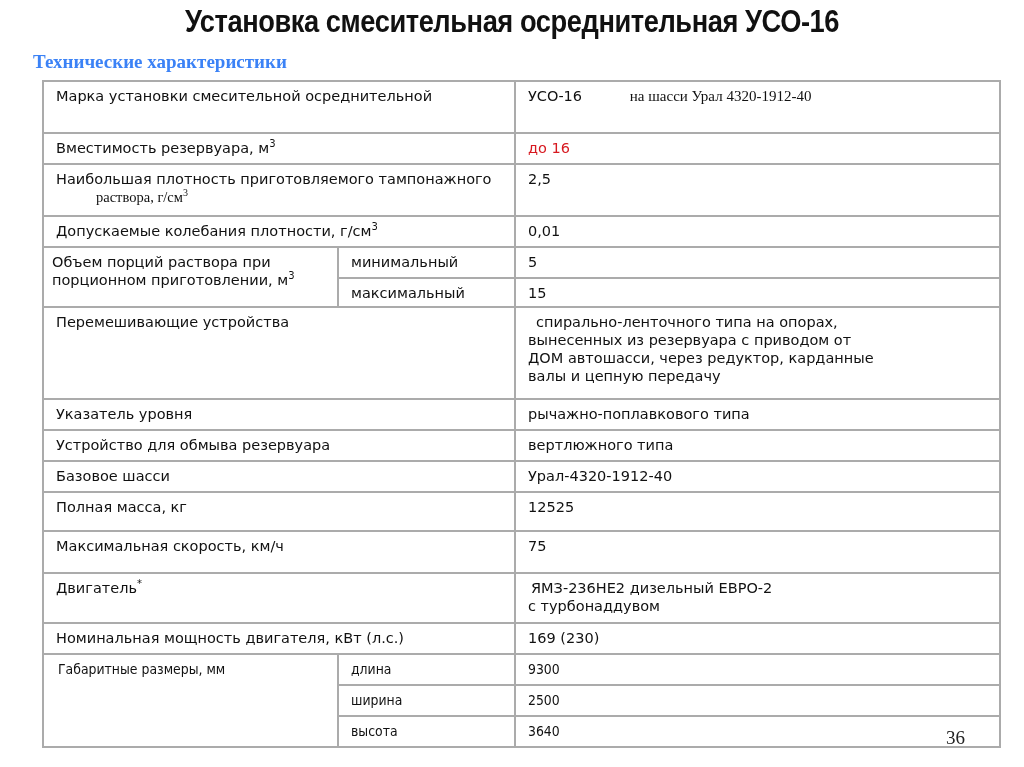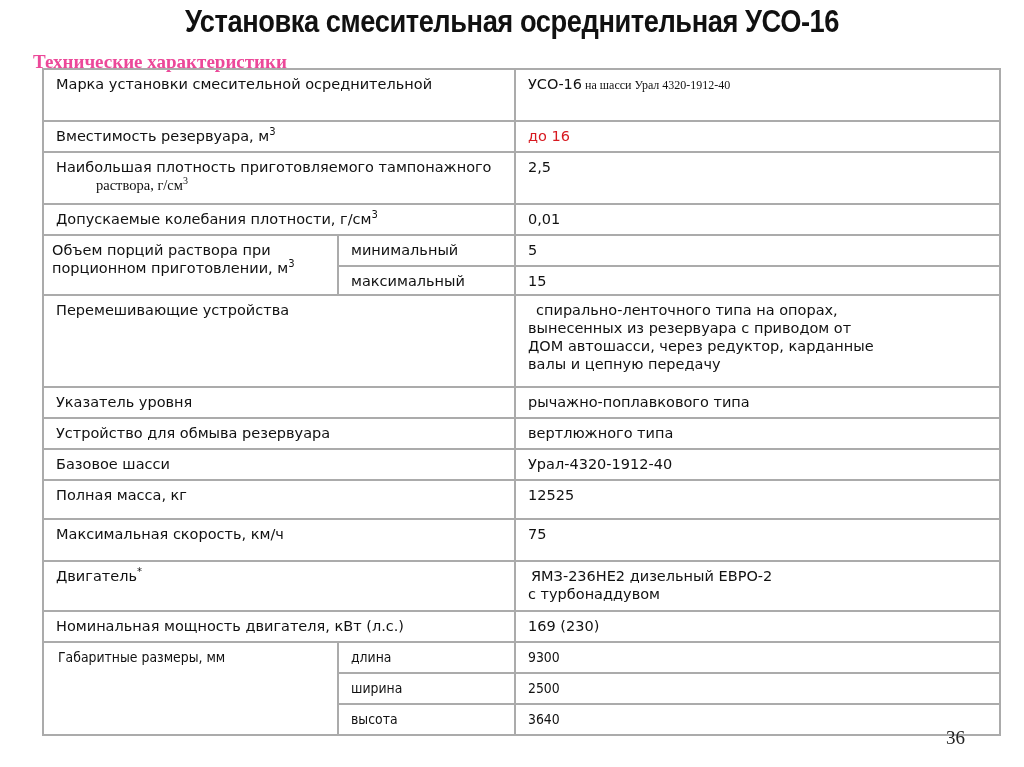--- a/index.html
+++ b/index.html
@@ -29,26 +29,26 @@
       transform-origin: center;
       color: #111;
     }
     .subtitle {
       position: absolute;
       left: 33px;
       top: 51px;
       font-family: "Liberation Serif", serif;
       font-weight: bold;
       font-size: 19px;
-      color: #ec4899;
+      color: #3b82f6;
     }
     table.specs {
       position: absolute;
       left: 42px;
-      top: 68px;
+      top: 80px;
       width: 957px;
       border-collapse: collapse;
       table-layout: fixed;
       font-family: "DejaVu Sans", sans-serif;
       font-size: 14.5px;
       line-height: 18px;
     }
     table.specs td {
       border: 2px solid #ababab;
       padding: 5px 10px 4px 12px;
@@ -56,21 +56,22 @@
     }
     .col-a { width: 295px; }
     .col-b { width: 177px; }
     .col-c { width: 485px; }
     .indent-wrap { text-indent: 0; }
     .indent-wrap .cont { padding-left: 40px; display: block; font-family: Liberation Serif, serif; }
     sup { font-size: 10px; line-height: 0; vertical-align: 6px; }
     .red { color: #d71920; }
     .serif-small {
       font-family: "Liberation Serif", serif;
-      font-size: 12px;
+      font-size: 15px;
+      margin-left: 44px;
     }
     .condensed {
       display: inline-block;
       transform: scaleX(0.86);
       transform-origin: left center;
       white-space: nowrap;
     }
     .page-number {
       position: absolute;
       left: 946px;

